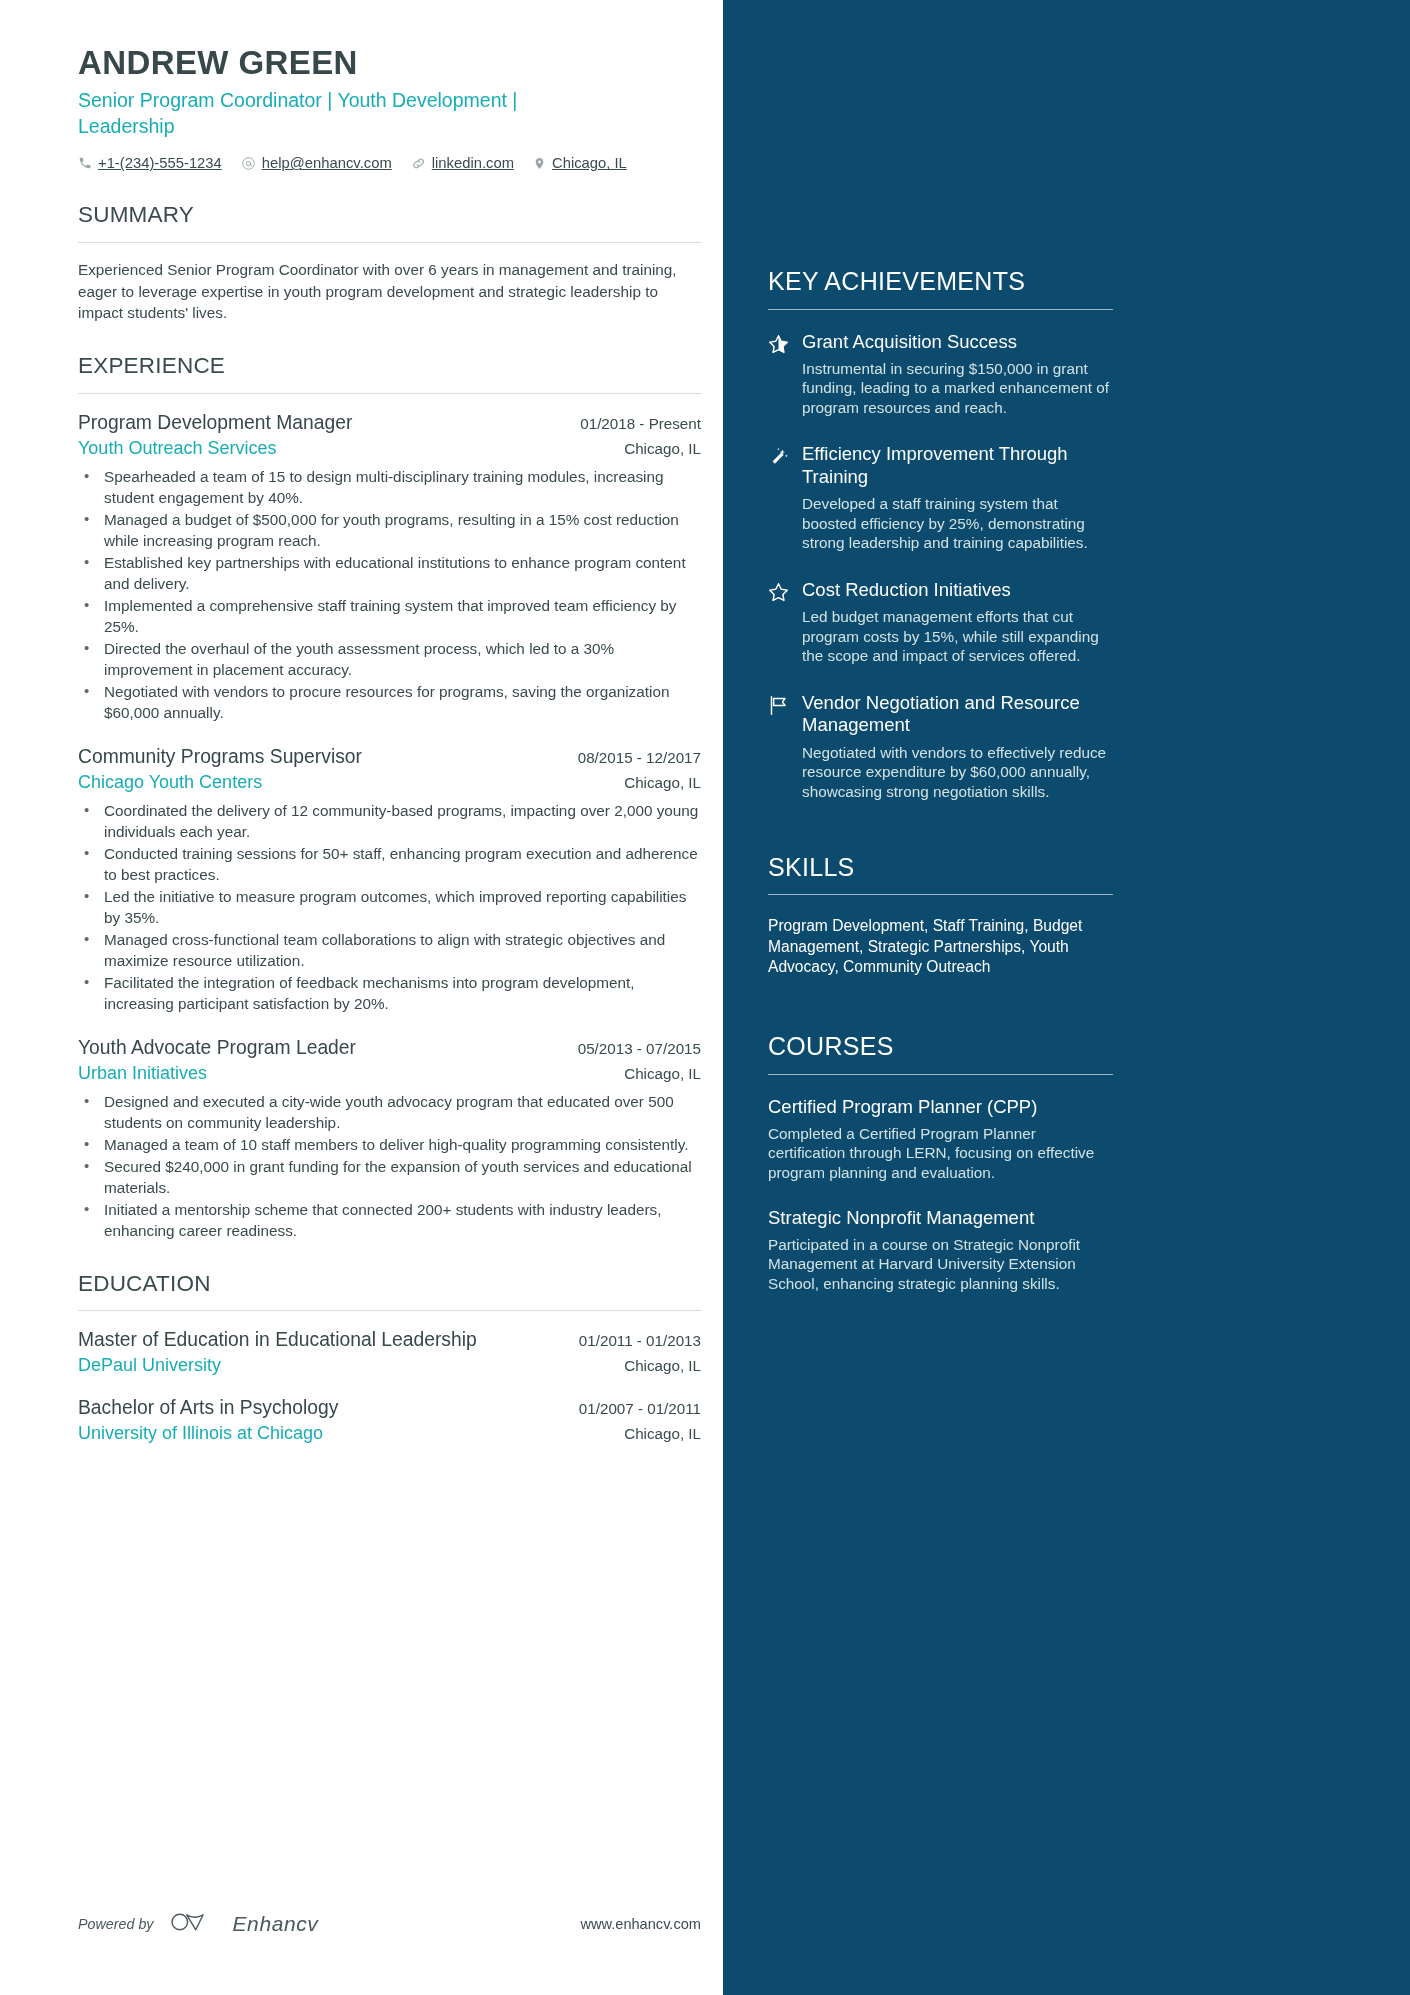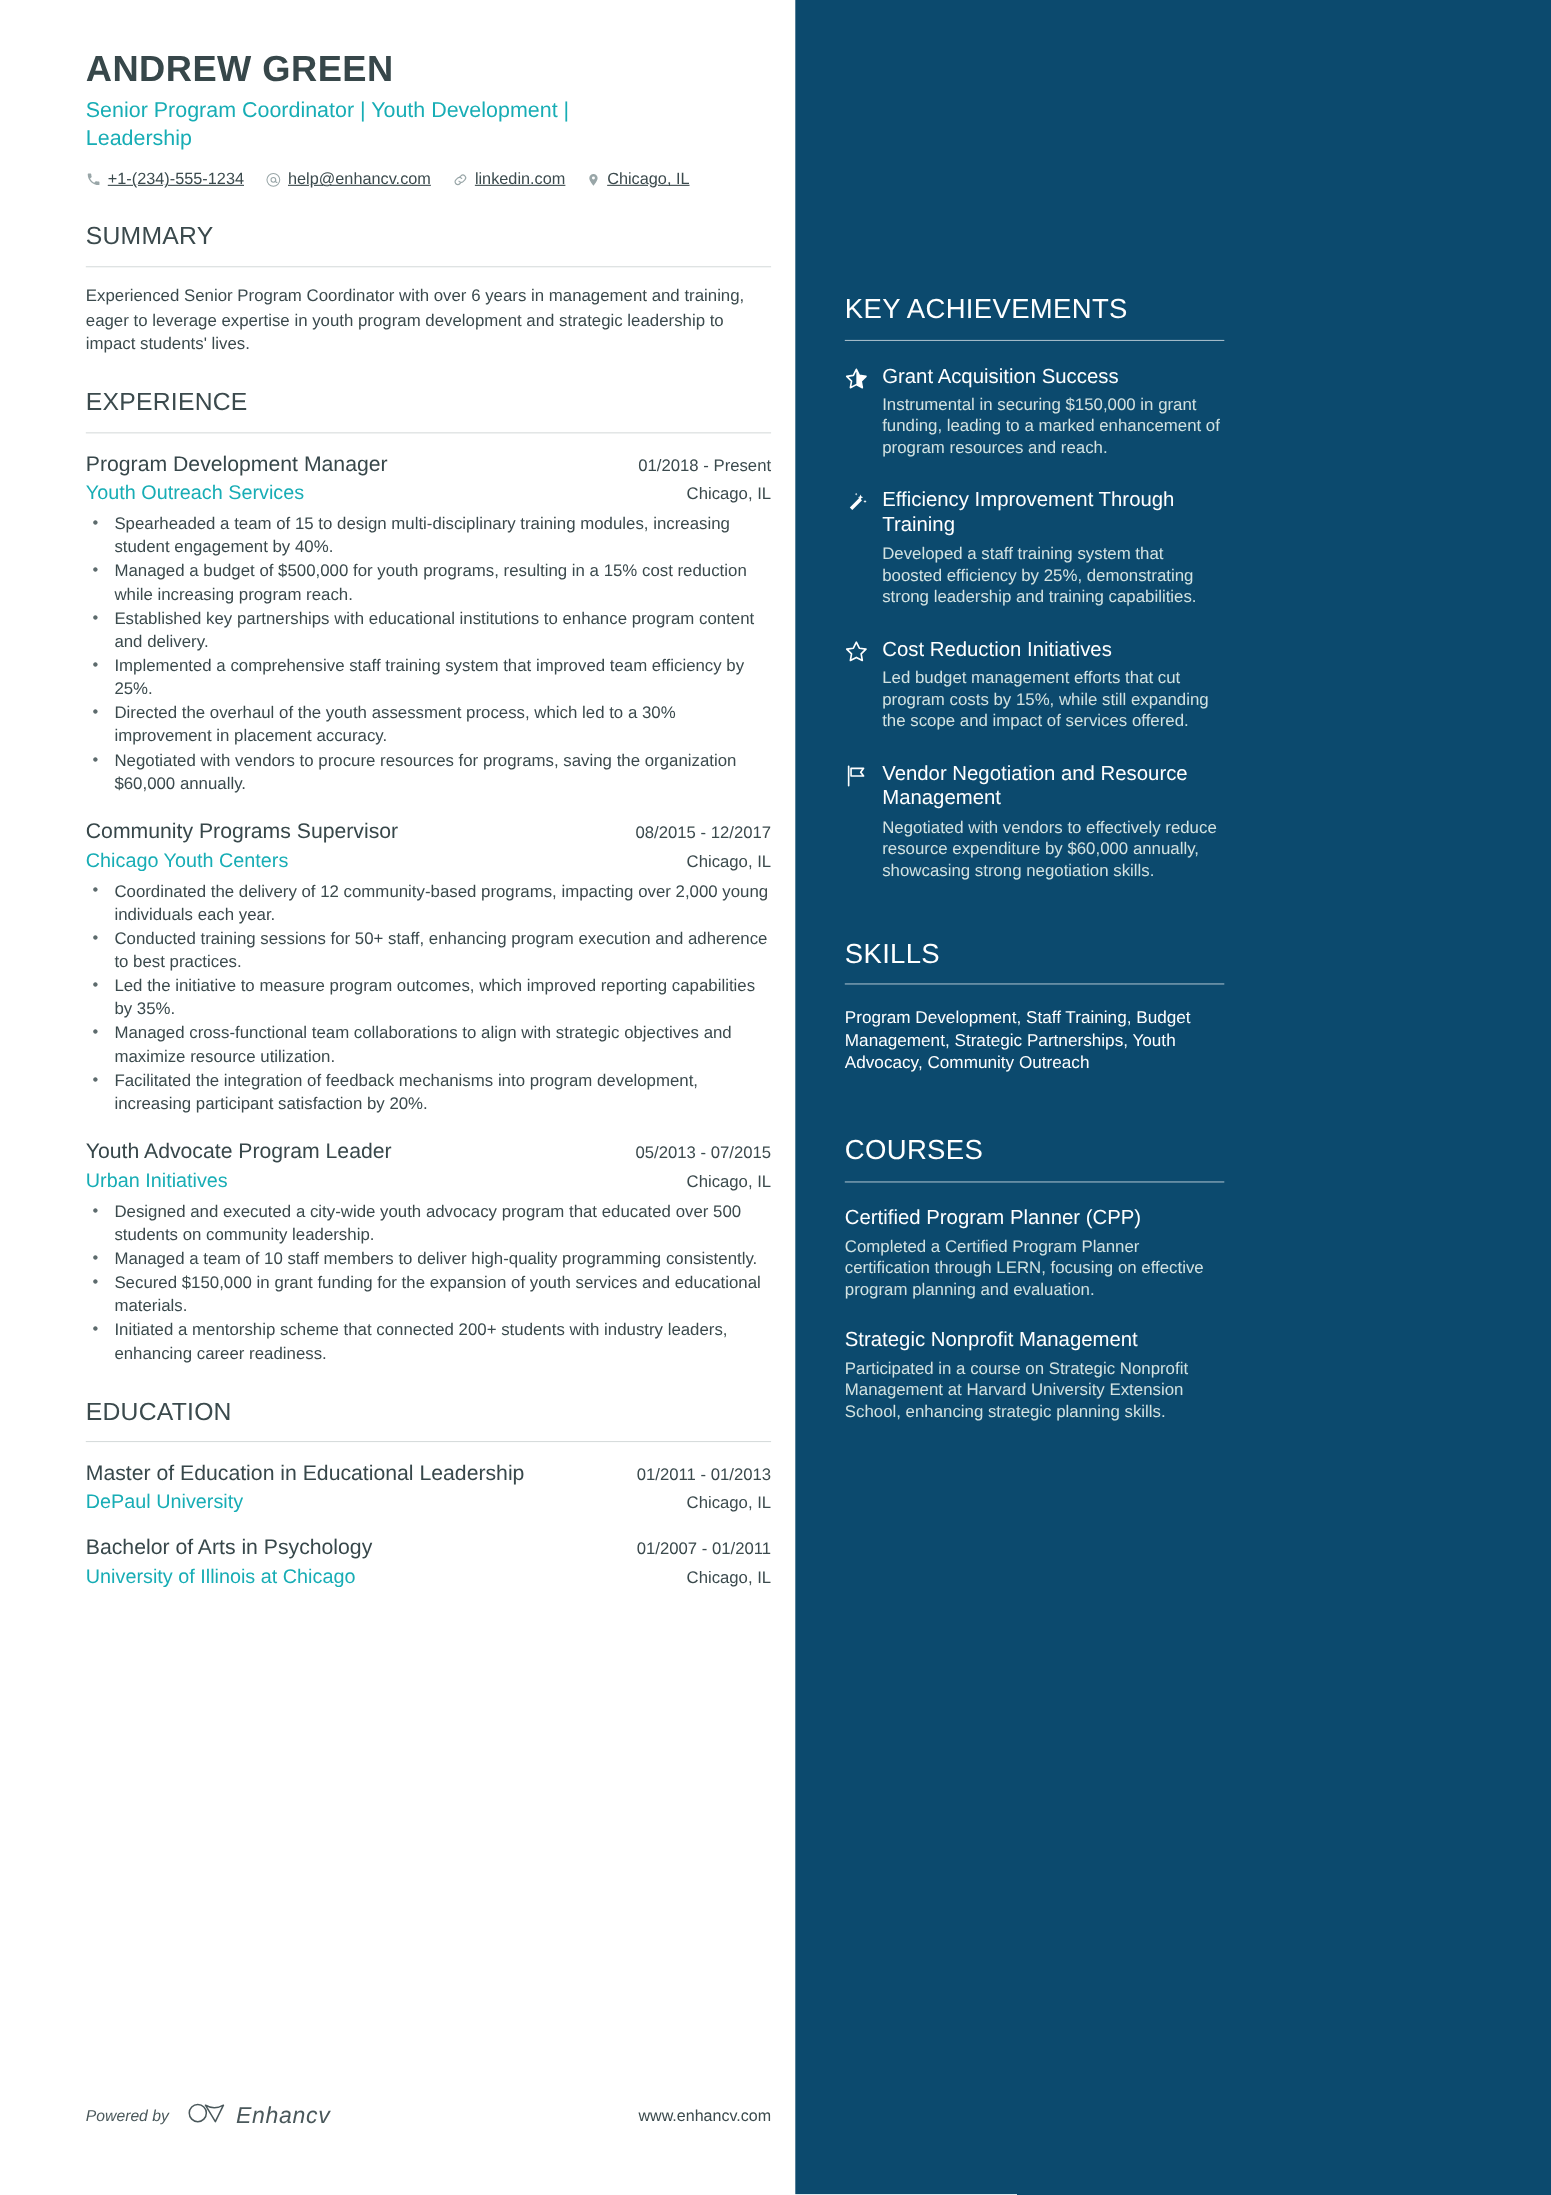--- a/index.html
+++ b/index.html
@@ -238,20 +238,21 @@
   }
   .brand {
     display: flex;
     align-items: center;
     gap: 9px;
   }
   .brand-name {
     color: #4a585b;
     font-size: 21px;
     letter-spacing: 0.6px;
+    margin-left: 18px;
   }
   .site-url {
     color: #3b4a4d;
     font-size: 14.6px;
   }
 </style>
 </head>
 <body>
 
 <div class="page">
@@ -436,21 +437,21 @@
           <span class="job-date">05/2013 - 07/2015</span>
         </div>
         <div class="job-sub">
           <span class="job-company">Urban Initiatives</span>
           <span class="job-loc">Chicago, IL</span>
         </div>
       </div>
       <ul class="bullets">
         <li>Designed and executed a city-wide youth advocacy program that educated over 500 students on community leadership.</li>
         <li>Managed a team of 10 staff members to deliver high-quality programming consistently.</li>
-        <li>Secured $150,000 in grant funding for the expansion of youth services and educational materials.</li>
+        <li>Secured $240,000 in grant funding for the expansion of youth services and educational materials.</li>
         <li>Initiated a mentorship scheme that connected 200+ students with industry leaders, enhancing career readiness.</li>
       </ul>
     </section>
 
     <section class="sec">
       <h2 class="sec-title">EDUCATION</h2>
       <div class="sec-rule"></div>
 
       <div class="edu-item">
         <div class="edu-head">

